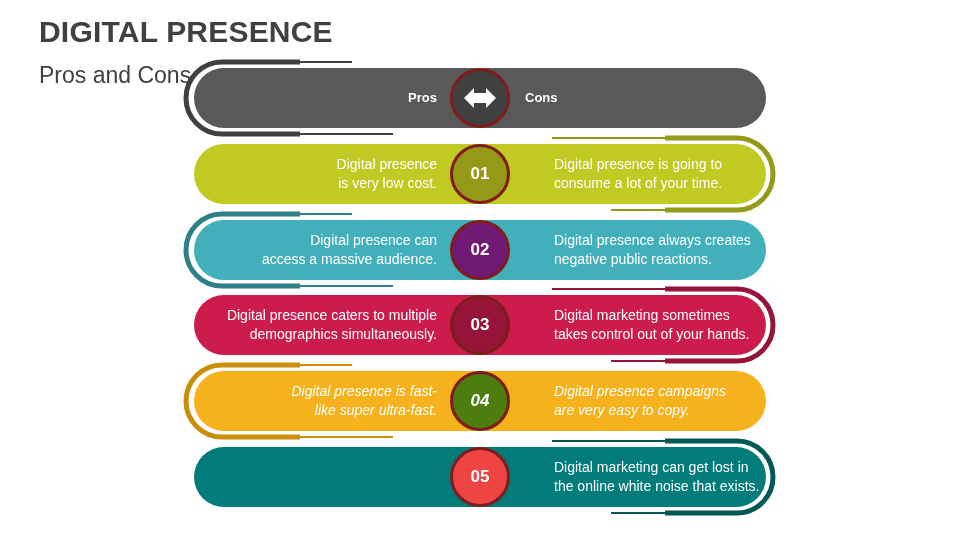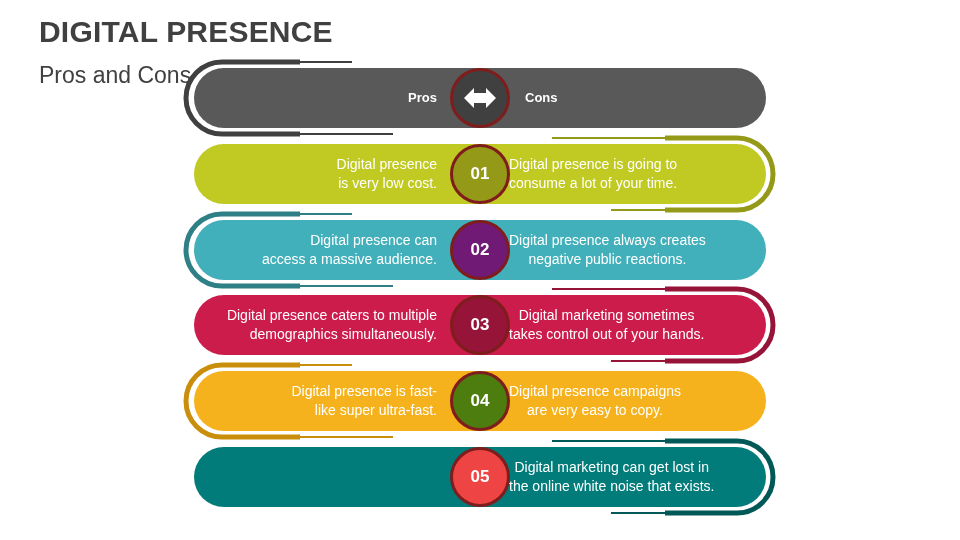--- a/index.html
+++ b/index.html
@@ -20,21 +20,21 @@
   .pill {
     position: absolute; left: 194px; width: 572px; height: 60px; top: 10px;
     border-radius: 30px;
   }
   .bracket { position: absolute; left: 0; top: 0; width: 960px; height: 80px; overflow: visible; }
   .txt {
     position: absolute; top: 10px; height: 60px; display: flex; flex-direction: column;
     justify-content: center; color: #ffffff; font-size: 14px; line-height: 19px;
   }
   .txt.left { right: 523px; text-align: right; }
-  .txt.right { left: 509px; text-align: center; }
+  .txt.right { left: 554px; text-align: left; }
   .hdr-label {
     position: absolute; top: 10px; height: 60px; line-height: 60px;
     color: #ffffff; font-weight: bold; font-size: 13px;
   }
   .circle {
     position: absolute; left: 450px; top: 10px; width: 54px; height: 54px;
     border: 3px solid #7f1d1d; border-radius: 50%;
     display: flex; align-items: center; justify-content: center;
     color: #ffffff; font-weight: bold; font-size: 17px;
     box-sizing: content-box;
@@ -109,21 +109,21 @@
     <span>Digital presence caters to multiple</span>
     <span>demographics simultaneously.</span>
   </div>
   <div class="circle" style="background:#961438;">03</div>
   <div class="txt right">
     <span>Digital marketing sometimes</span>
     <span>takes control out of your hands.</span>
   </div>
 </div>
 
-<div class="row" style="top:361px;">
+<div class="row" style="top:361px;font-style:italic;">
   <svg class="bracket" viewBox="0 0 960 80">
     <path d="M 300 4 L 222 4 A 36 36 0 0 0 222 76 L 300 76" fill="none" stroke="#C98F0C" stroke-width="5"></path>
     <path d="M 300 4 L 352 4" stroke="#C98F0C" stroke-width="2"></path>
     <path d="M 300 76 L 393 76" stroke="#C98F0C" stroke-width="2"></path>
   </svg>
   <div class="pill" style="background:#F5B21C;"></div>
   <div class="txt left">
     <span>Digital presence is fast-</span>
     <span>like super ultra-fast.</span>
   </div>

